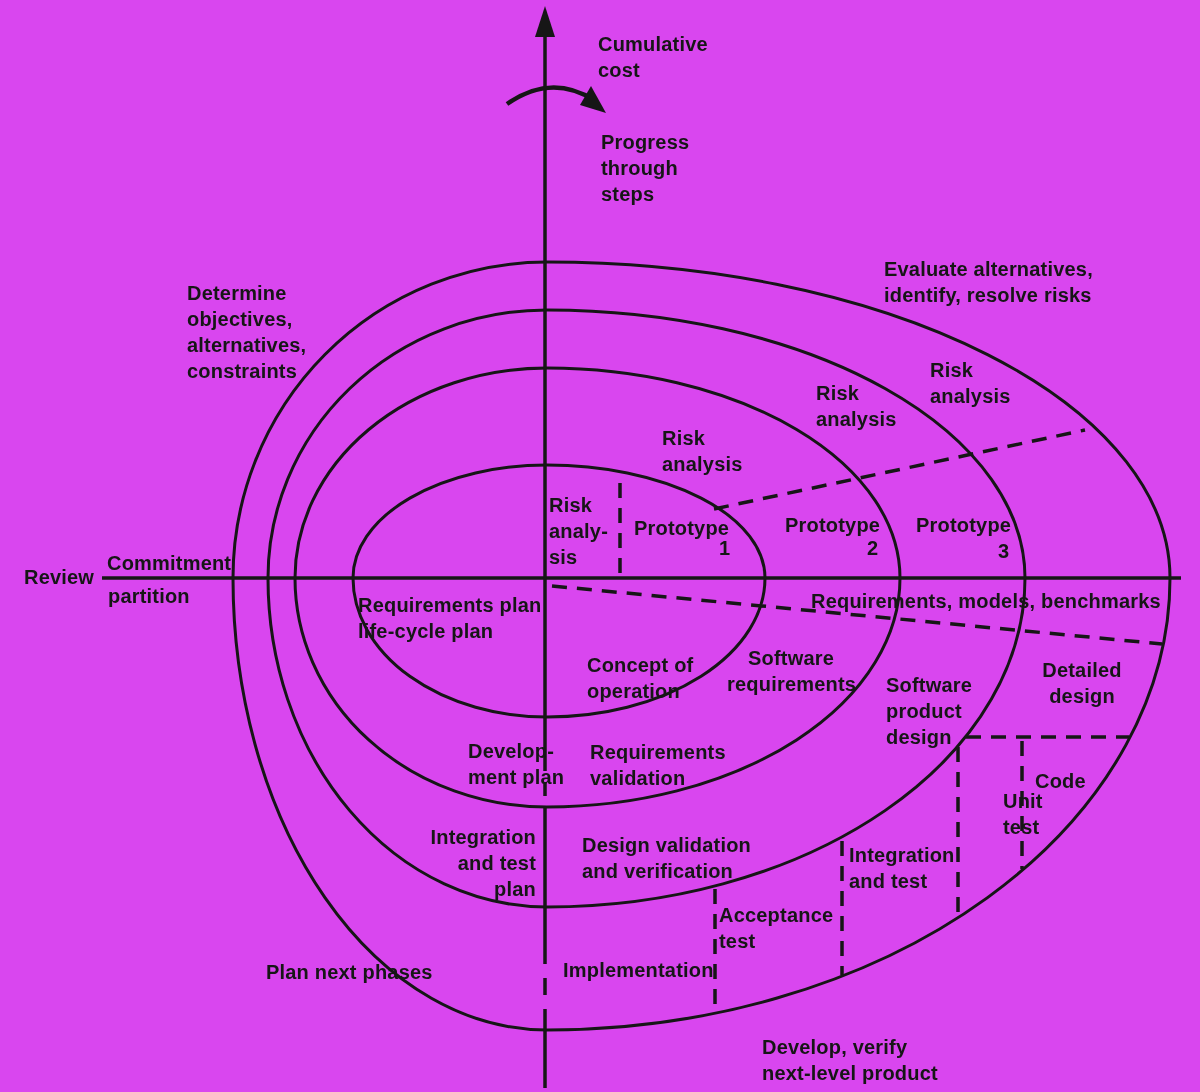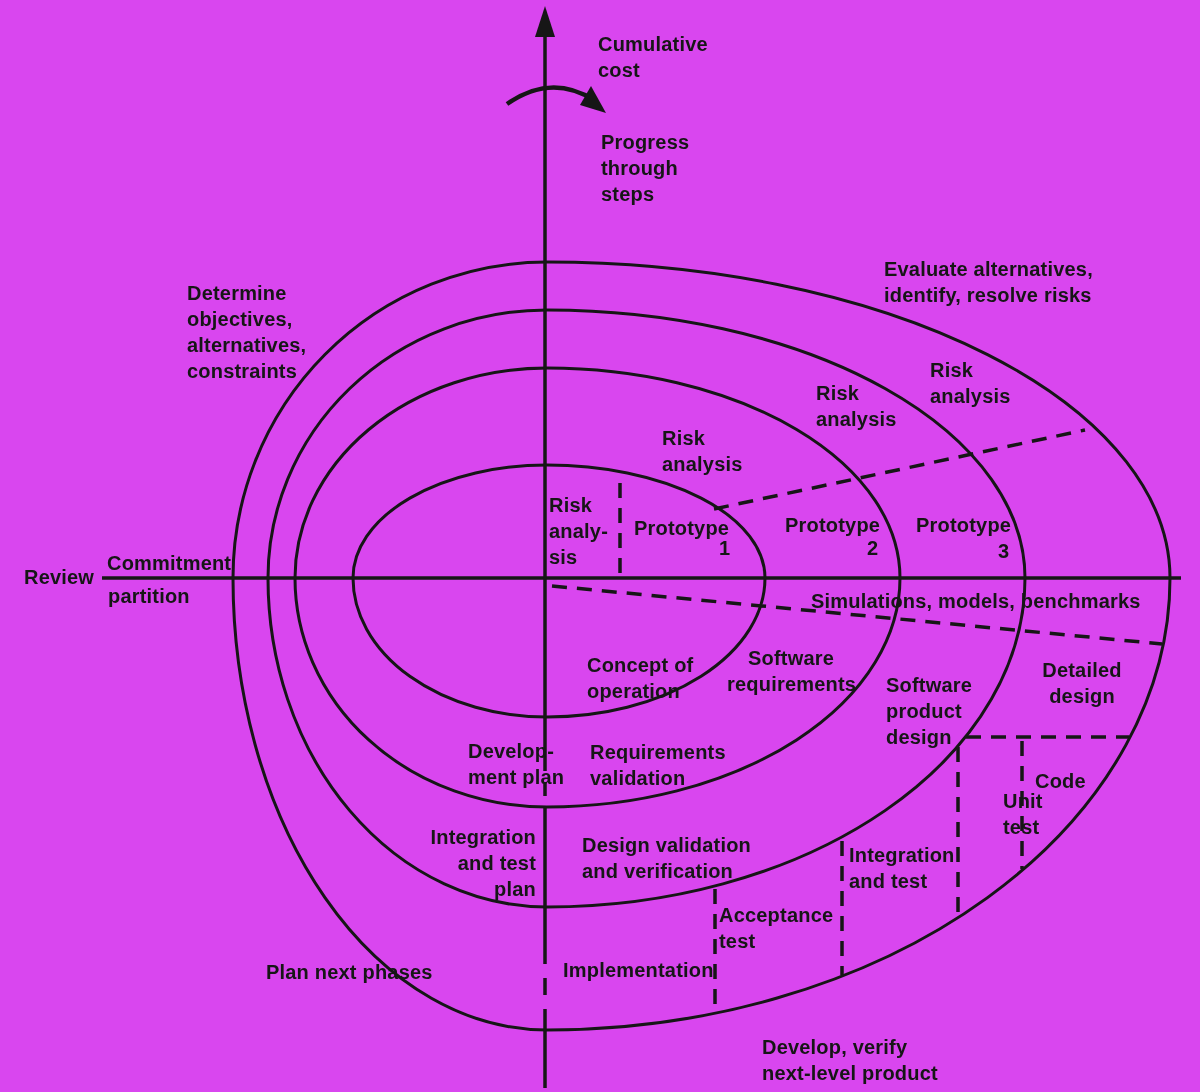--- a/index.html
+++ b/index.html
@@ -117,22 +117,24 @@
   <div class="label" id="l-proto1">Prototype</div>
   <div class="label" id="l-proto1-sub">1</div>
   <div class="label" id="l-proto2">Prototype</div>
   <div class="label" id="l-proto2-sub">2</div>
   <div class="label" id="l-proto3">Prototype</div>
   <div class="label" id="l-proto3-sub">3</div>
 
   <div class="label" id="l-review">Review</div>
   <div class="label" id="l-commitment">Commitment</div>
   <div class="label" id="l-partition">partition</div>
-  <div class="label" id="l-simulations">Simulations, models, benchmarks</div>
+  <div class="label" id="l-simulations">Requirements, models, benchmarks</div>
 
+  <div class="label" id="l-reqplan">Requirements plan
+life-cycle plan</div>
   <div class="label" id="l-concept">Concept of
 operation</div>
   <div class="label ctr" id="l-softreq">Software
 requirements</div>
   <div class="label" id="l-softproddesign">Software
 product
 design</div>
   <div class="label ctr" id="l-detaileddesign">Detailed
 design</div>
 

